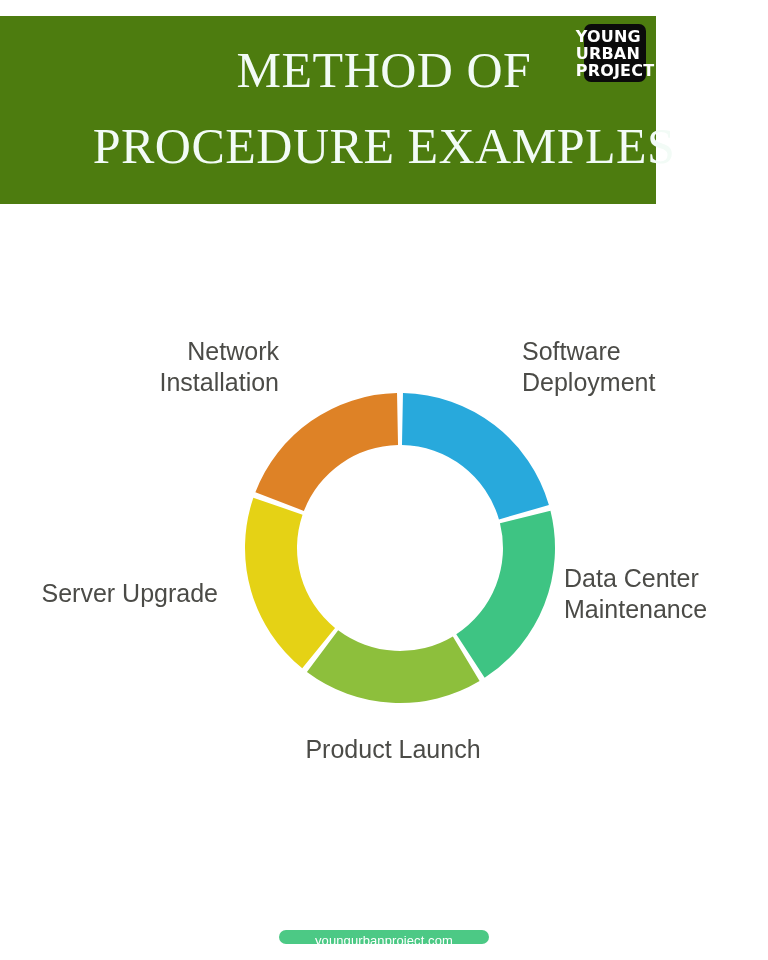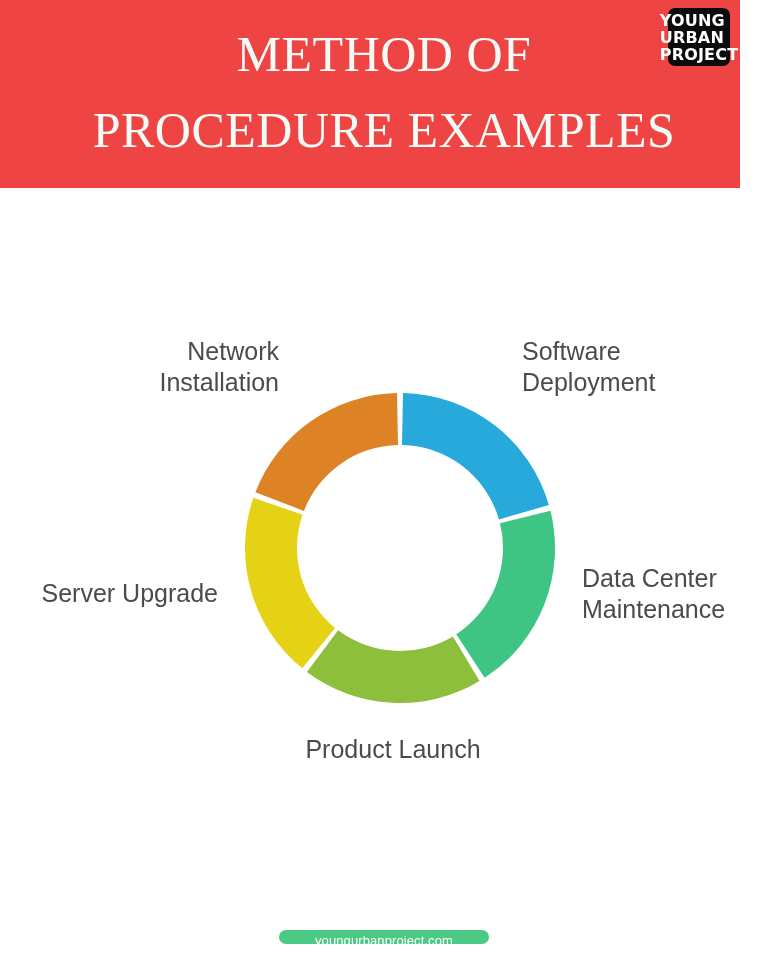--- a/index.html
+++ b/index.html
@@ -12,24 +12,24 @@
     background: #ffffff;
     font-family: "Liberation Sans", sans-serif;
     overflow: hidden;
     position: relative;
   }
 
   
   #header-band {
     position: absolute;
     left: 0;
-    top: 0;
-    width: 740px;
+    top: 16px;
+    width: 656px;
     height: 188px;
-    background: #ef4444;
+    background: #4d7c0f;
     box-sizing: border-box;
   }
   #header-title {
     position: absolute;
     left: 0;
     top: 16px;
     width: 768px;
     text-align: center;
     color: #f2fbf6;
     font-family: "Liberation Serif", "DejaVu Serif", serif;
@@ -96,21 +96,21 @@
     right: 489px;
     top: 148px;
     text-align: right;
   }
   #label-software-deployment {
     left: 522px;
     top: 148px;
     text-align: left;
   }
   #label-data-center-maintenance {
-    left: 582px;
+    left: 564px;
     top: 375px;
     text-align: left;
   }
   #label-server-upgrade {
     right: 550px;
     top: 390px;
     text-align: right;
   }
   #label-product-launch {
     left: 0;

